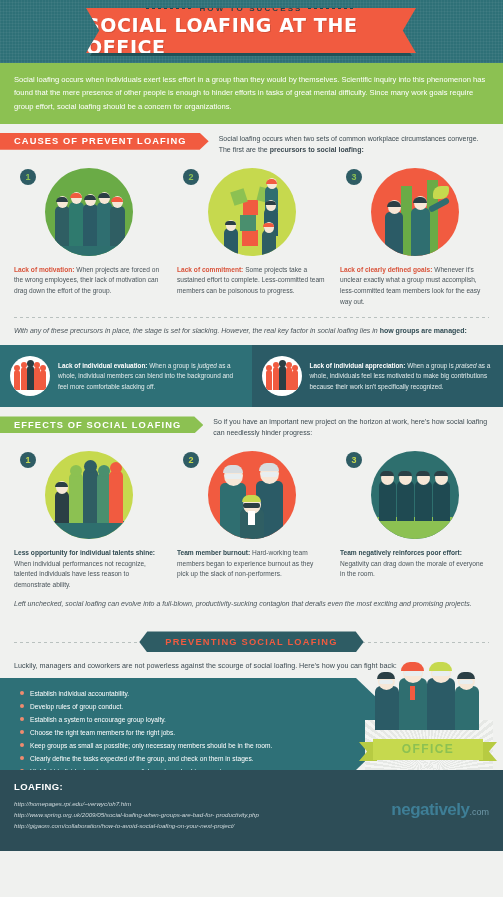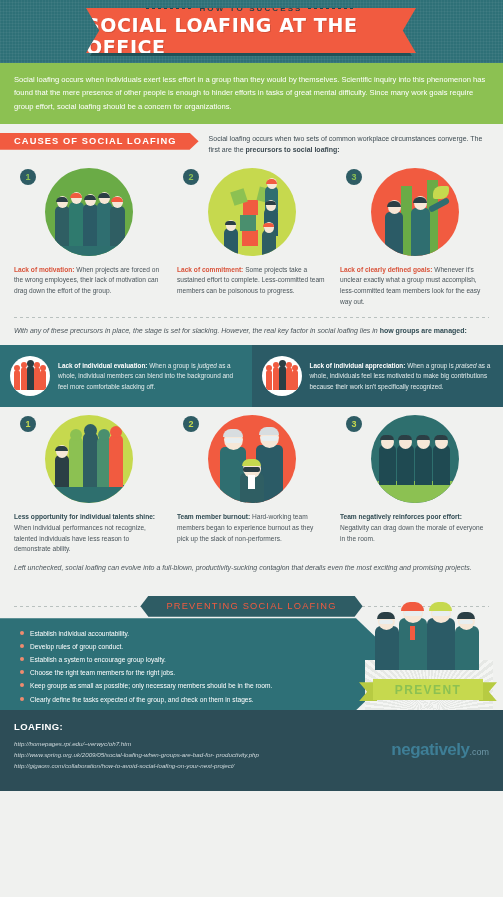--- a/index.html
+++ b/index.html
@@ -166,21 +166,21 @@
     background: repeating-linear-gradient(90deg, #b9c1bf 0 3px, transparent 3px 6px);
   }
   .prevent-ribbon {
     position: relative;
     background: #2e5c64;
     height: 21px; padding: 0 26px;
     display: flex; align-items: center;
     clip-path: polygon(8px 0, calc(100% - 8px) 0, 100% 50%, calc(100% - 8px) 100%, 8px 100%, 0 50%);
   }
   .prevent-ribbon span {
-    font-size: 9.3px; font-weight: normal; letter-spacing: 1.2px; color: #f15b40;
+    font-size: 9.3px; font-weight: bold; letter-spacing: 1.2px; color: #f15b40;
   }
   .prevent-lead {
     padding: 7px 14px 8px 14px;
     font-size: 7.2px; color: #3d4b52;
   }
 
   .arrow-row { position: relative; height: 92px; }
   .arrow {
     position: absolute; left: 0; top: 0;
     width: 404px; height: 92px;
@@ -257,21 +257,21 @@
         <div class="main-title">SOCIAL LOAFING AT THE OFFICE</div>
       </div>
     </div>
   </div>
 
   <div class="intro">
     <p>Social loafing occurs when individuals exert less effort in a group than they would by themselves. Scientific inquiry into this phenomenon has found that the mere presence of other people is enough to hinder efforts in tasks of great mental difficulty. Since many work goals require group effort, social loafing should be a concern for organizations.</p>
   </div>
 
   <div class="sec-row">
-    <div class="ribbon orange">CAUSES OF SOCIAL LOAFING</div>
+    <div class="ribbon orange">CAUSES OF PREVENT LOAFING</div>
     <div class="sec-intro">
       <span>Social loafing occurs when two sets of common workplace circumstances converge. The first are the </span><b>precursors to social loafing:</b>
     </div>
   </div>
 
   <div class="cards">
 
     <div class="card">
       <div class="circle-wrap">
         <div class="badge">1</div>
@@ -385,20 +385,24 @@
         <div class="head" style="left:24px;top:6px;width:6px;height:6px;background:#f15b40"></div>
         <div class="fig" style="left:30px;top:14px;width:6px;height:20px;background:#f15b40;border-radius:3px 3px 0 0"></div>
         <div class="head" style="left:30px;top:9px;width:6px;height:6px;background:#f15b40"></div>
       </div>
       <div class="band-txt">
         <b>Lack of individual appreciation:</b><span> When a group is </span><i>praised</i><span> as a whole, individuals feel less motivated to make big contributions because their work isn't specifically recognized.</span>
       </div>
     </div>
   </div>
 
+  <div class="sec-row">
+    <div class="ribbon green">EFFECTS OF SOCIAL LOAFING</div>
+    <div class="sec-intro">So if you have an important new project on the horizon at work, here's how social loafing can needlessly hinder progress:</div>
+  </div>
 
   <div class="cards">
 
     <div class="card">
       <div class="circle-wrap">
         <div class="badge lightnum">1</div>
         <div class="circle" style="background:#c6d94e">
           <div class="fig" style="left:0;top:70px;width:88px;height:18px;background:#2e6f6e"></div>
           <div class="suit" style="left:24px;top:22px;width:14px;height:50px;background:#8cc152"></div>
           <div class="head" style="left:25px;top:14px;width:12px;height:12px;background:#8cc152"></div>
@@ -469,20 +473,21 @@
 
   <div class="note">Left unchecked, social loafing can evolve into a full-blown, productivity-sucking contagion that derails even the most exciting and promising projects.</div>
 
   <div class="prevent-head">
     <div class="dashline"></div>
     <div class="prevent-ribbon">
       <span>PREVENTING SOCIAL LOAFING</span>
     </div>
   </div>
 
+  <div class="prevent-lead">Luckily, managers and coworkers are not powerless against the scourge of social loafing. Here's how you can fight back:</div>
 
   <div class="arrow-row">
     <div class="arrow">
       <div class="bullet">
           <span class="dot"></span>
           <span>Establish individual accountability.</span>
         </div>
       <div class="bullet">
           <span class="dot"></span>
           <span>Develop rules of group conduct.</span>
@@ -525,21 +530,21 @@
       <div class="fig" style="left:79px;top:11px;width:18px;height:5px;background:#e8eef0;border-radius:3px"></div>
       <div class="fig" style="left:57px;top:26px;width:5px;height:14px;background:#f15b40"></div>
       <div class="fig" style="left:102px;top:26px;width:24px;height:44px;background:#2f6e70;border-radius:6px 6px 0 0"></div>
       <div class="head" style="left:105px;top:12px;width:17px;height:18px;background:#f6e7d7"></div>
       <div class="fig" style="left:104px;top:12px;width:18px;height:7px;background:#2b3f45;border-radius:9px 9px 0 0"></div>
       <div class="fig" style="left:106px;top:20px;width:14px;height:4px;background:#e8eef0;border-radius:2px"></div>
       <div class="success-ribbon">
         <div class="sr-tail l"></div>
         <div class="sr-tail r"></div>
         <div class="sr-body">
-          <span>PREVENT</span>
+          <span>OFFICE</span>
         </div>
       </div>
     </div>
   </div>
 
 
   <div class="footer">
     <h4>LOAFING:</h4>
     <div class="url">http://homepages.rpi.edu/~verwyc/oh7.htm</div>
     <div class="url">http://www.spring.org.uk/2009/05/social-loafing-when-groups-are-bad-for- productivity.php</div>

